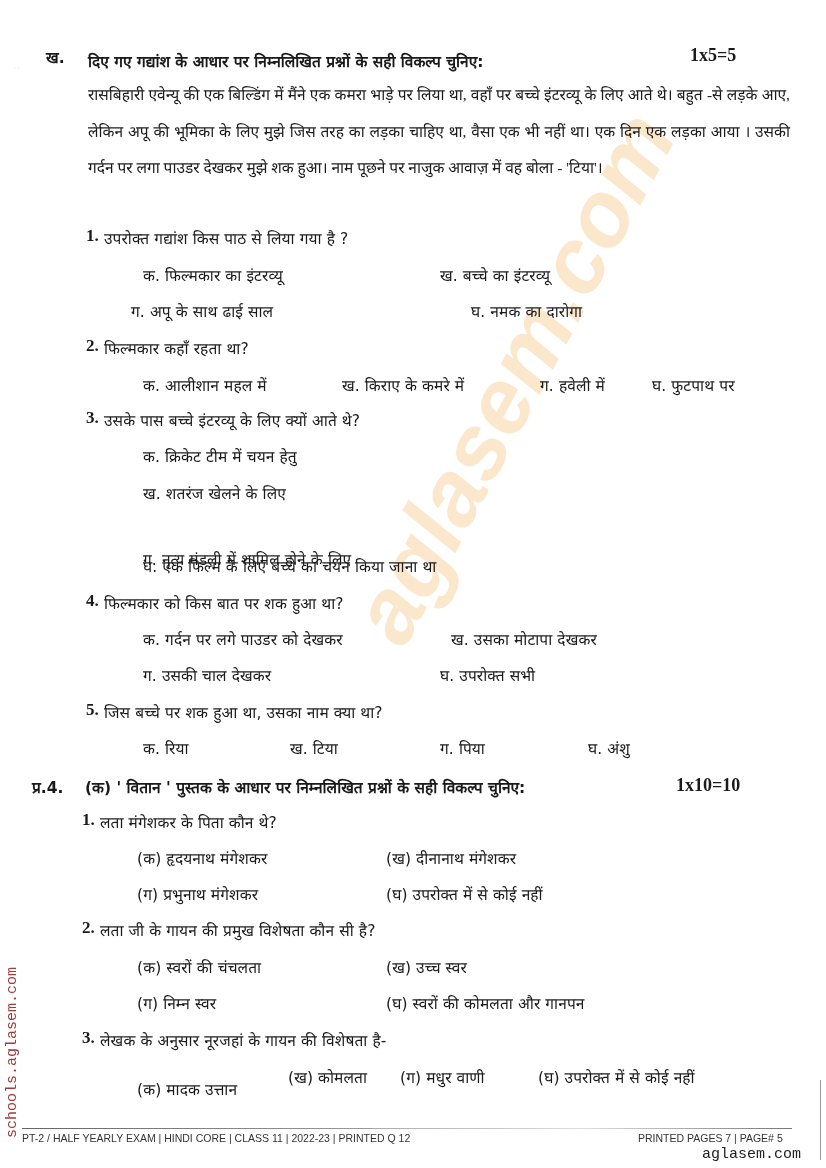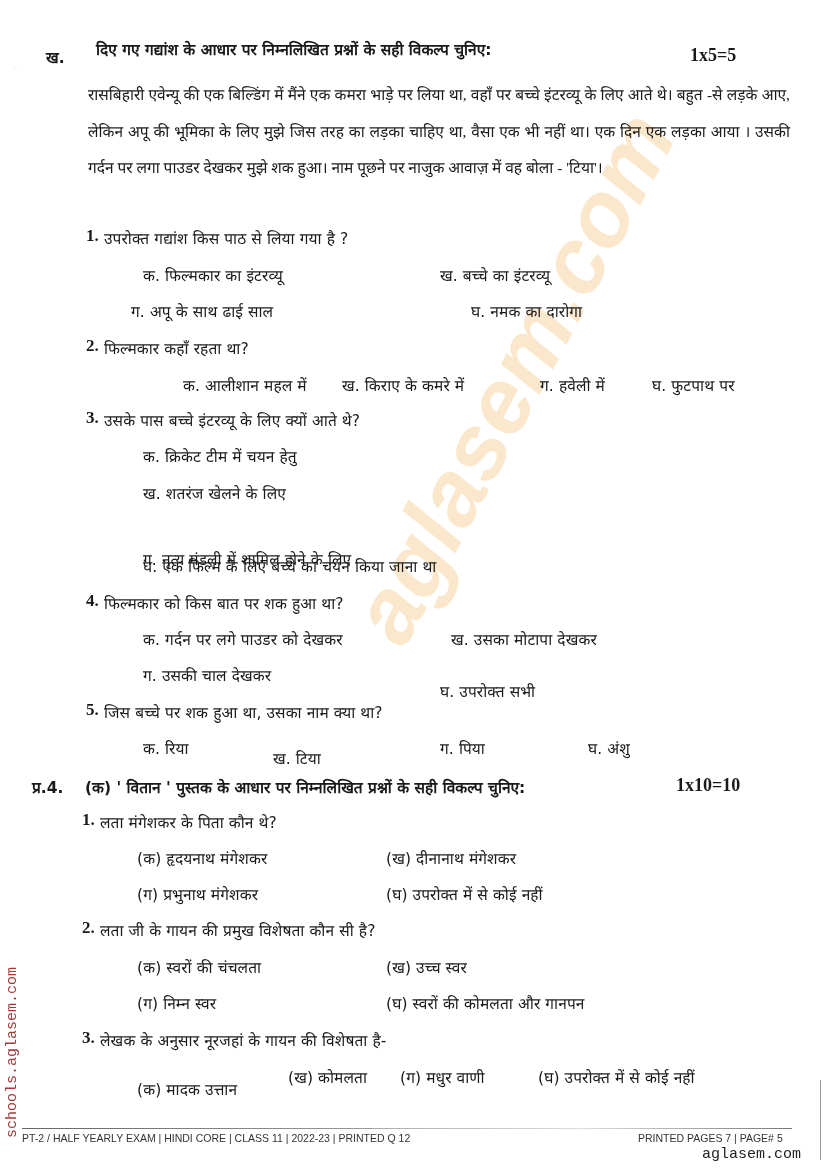--- a/index.html
+++ b/index.html
@@ -30,66 +30,66 @@
 </head>
 <body>
 
 <div class="dots">· ·</div>
 
 <div class="watermark">aglasem.com</div>
 <div class="sidewm">schools.aglasem.com</div>
 
 <div>
   <span class="abs hd" style="left:46px; top:46px;">ख.</span>
-  <span class="abs hd" style="left:88px; top:38px;margin-left:8px;">दिए गए गद्यांश के आधार पर निम्नलिखित प्रश्नों के सही विकल्प चुनिए:</span>
+  <span class="abs hd" style="left:88px; top:50px;">दिए गए गद्यांश के आधार पर निम्नलिखित प्रश्नों के सही विकल्प चुनिए:</span>
   <span class="abs marks" style="left:690px; top:45px;">1x5=5</span>
 
   <div class="para" style="top:77px;font-family:Liberation Serif, serif;">रासबिहारी एवेन्यू की एक बिल्डिंग में मैंने एक कमरा भाड़े पर लिया था, वहाँ पर बच्चे इंटरव्यू के लिए आते थे। बहुत -से लड़के आए, लेकिन अपू की भूमिका के लिए मुझे जिस तरह का लड़का चाहिए था, वैसा एक भी नहीं था। एक दिन एक लड़का आया । उसकी गर्दन पर लगा पाउडर देखकर मुझे शक हुआ। नाम पूछने पर नाजुक आवाज़ में वह बोला - 'टिया'।</div>
 
   <div>
     <span class="abs num" style="left:86px; top:226px;">1.</span>
     <span class="abs t" style="left:104px; top:227px;">उपरोक्त गद्यांश किस पाठ से लिया गया है ?</span>
     <span class="abs t" style="left:143px; top:264px;">क. फिल्मकार का इंटरव्यू</span>
     <span class="abs t" style="left:440px; top:264px;">ख. बच्चे का इंटरव्यू</span>
     <span class="abs t" style="left:131px; top:300px;">ग. अपू के साथ ढाई साल</span>
     <span class="abs t" style="left:440px; top:300px;margin-left:31px;">घ. नमक का दारोगा</span>
   </div>
 
   <div>
     <span class="abs num" style="left:86px; top:336px;">2.</span>
     <span class="abs t" style="left:104px; top:337px;">फिल्मकार कहाँ रहता था?</span>
-    <span class="abs t" style="left:143px; top:374px;margin-left:40px;">क. आलीशान महल में</span>
+    <span class="abs t" style="left:143px; top:374px;">क. आलीशान महल में</span>
     <span class="abs t" style="left:342px; top:374px;">ख. किराए के कमरे में</span>
     <span class="abs t" style="left:540px; top:374px;">ग. हवेली में</span>
     <span class="abs t" style="left:652px; top:374px;">घ. फुटपाथ पर</span>
   </div>
 
   <div>
     <span class="abs num" style="left:86px; top:408px;">3.</span>
     <span class="abs t" style="left:104px; top:409px;">उसके पास बच्चे इंटरव्यू के लिए क्यों आते थे?</span>
     <span class="abs t" style="left:143px; top:445px;">क. क्रिकेट टीम में चयन हेतु</span>
     <span class="abs t" style="left:143px; top:482px;">ख. शतरंज खेलने के लिए</span>
     <span class="abs t" style="left:143px; top:518px;margin-top:30px;">ग.  नृत्य मंडली में शामिल होने के लिए</span>
     <span class="abs t" style="left:143px; top:555px;">घ. एक फिल्म के लिए बच्चे का चयन किया जाना था</span>
   </div>
 
   <div>
     <span class="abs num" style="left:86px; top:591px;">4.</span>
     <span class="abs t" style="left:104px; top:592px;">फिल्मकार को किस बात पर शक हुआ था?</span>
     <span class="abs t" style="left:143px; top:628px;">क. गर्दन पर लगे पाउडर को देखकर</span>
     <span class="abs t" style="left:440px; top:628px;margin-left:11px;">ख. उसका मोटापा देखकर</span>
     <span class="abs t" style="left:143px; top:664px;">ग. उसकी चाल देखकर</span>
-    <span class="abs t" style="left:440px; top:680px;">घ. उपरोक्त सभी</span>
+    <span class="abs t" style="left:440px; top:664px;">घ. उपरोक्त सभी</span>
   </div>
 
   <div>
     <span class="abs num" style="left:86px; top:700px;">5.</span>
     <span class="abs t" style="left:104px; top:701px;">जिस बच्चे पर शक हुआ था, उसका नाम क्या था?</span>
     <span class="abs t" style="left:143px; top:737px;">क. रिया</span>
-    <span class="abs t" style="left:273px; top:737px;margin-top:10px;">ख. टिया</span>
+    <span class="abs t" style="left:290px; top:737px;">ख. टिया</span>
     <span class="abs t" style="left:440px; top:737px;">ग. पिया</span>
     <span class="abs t" style="left:588px; top:737px;">घ. अंशु</span>
   </div>
 </div>
 
 <div>
   <span class="abs hd" style="left:32px; top:776px;">प्र.4.</span>
   <span class="abs hd" style="left:85px; top:776px;">(क) ' वितान ' पुस्तक के आधार पर निम्नलिखित प्रश्नों के सही विकल्प चुनिए:</span>
   <span class="abs marks" style="left:676px; top:775px;">1x10=10</span>
 

